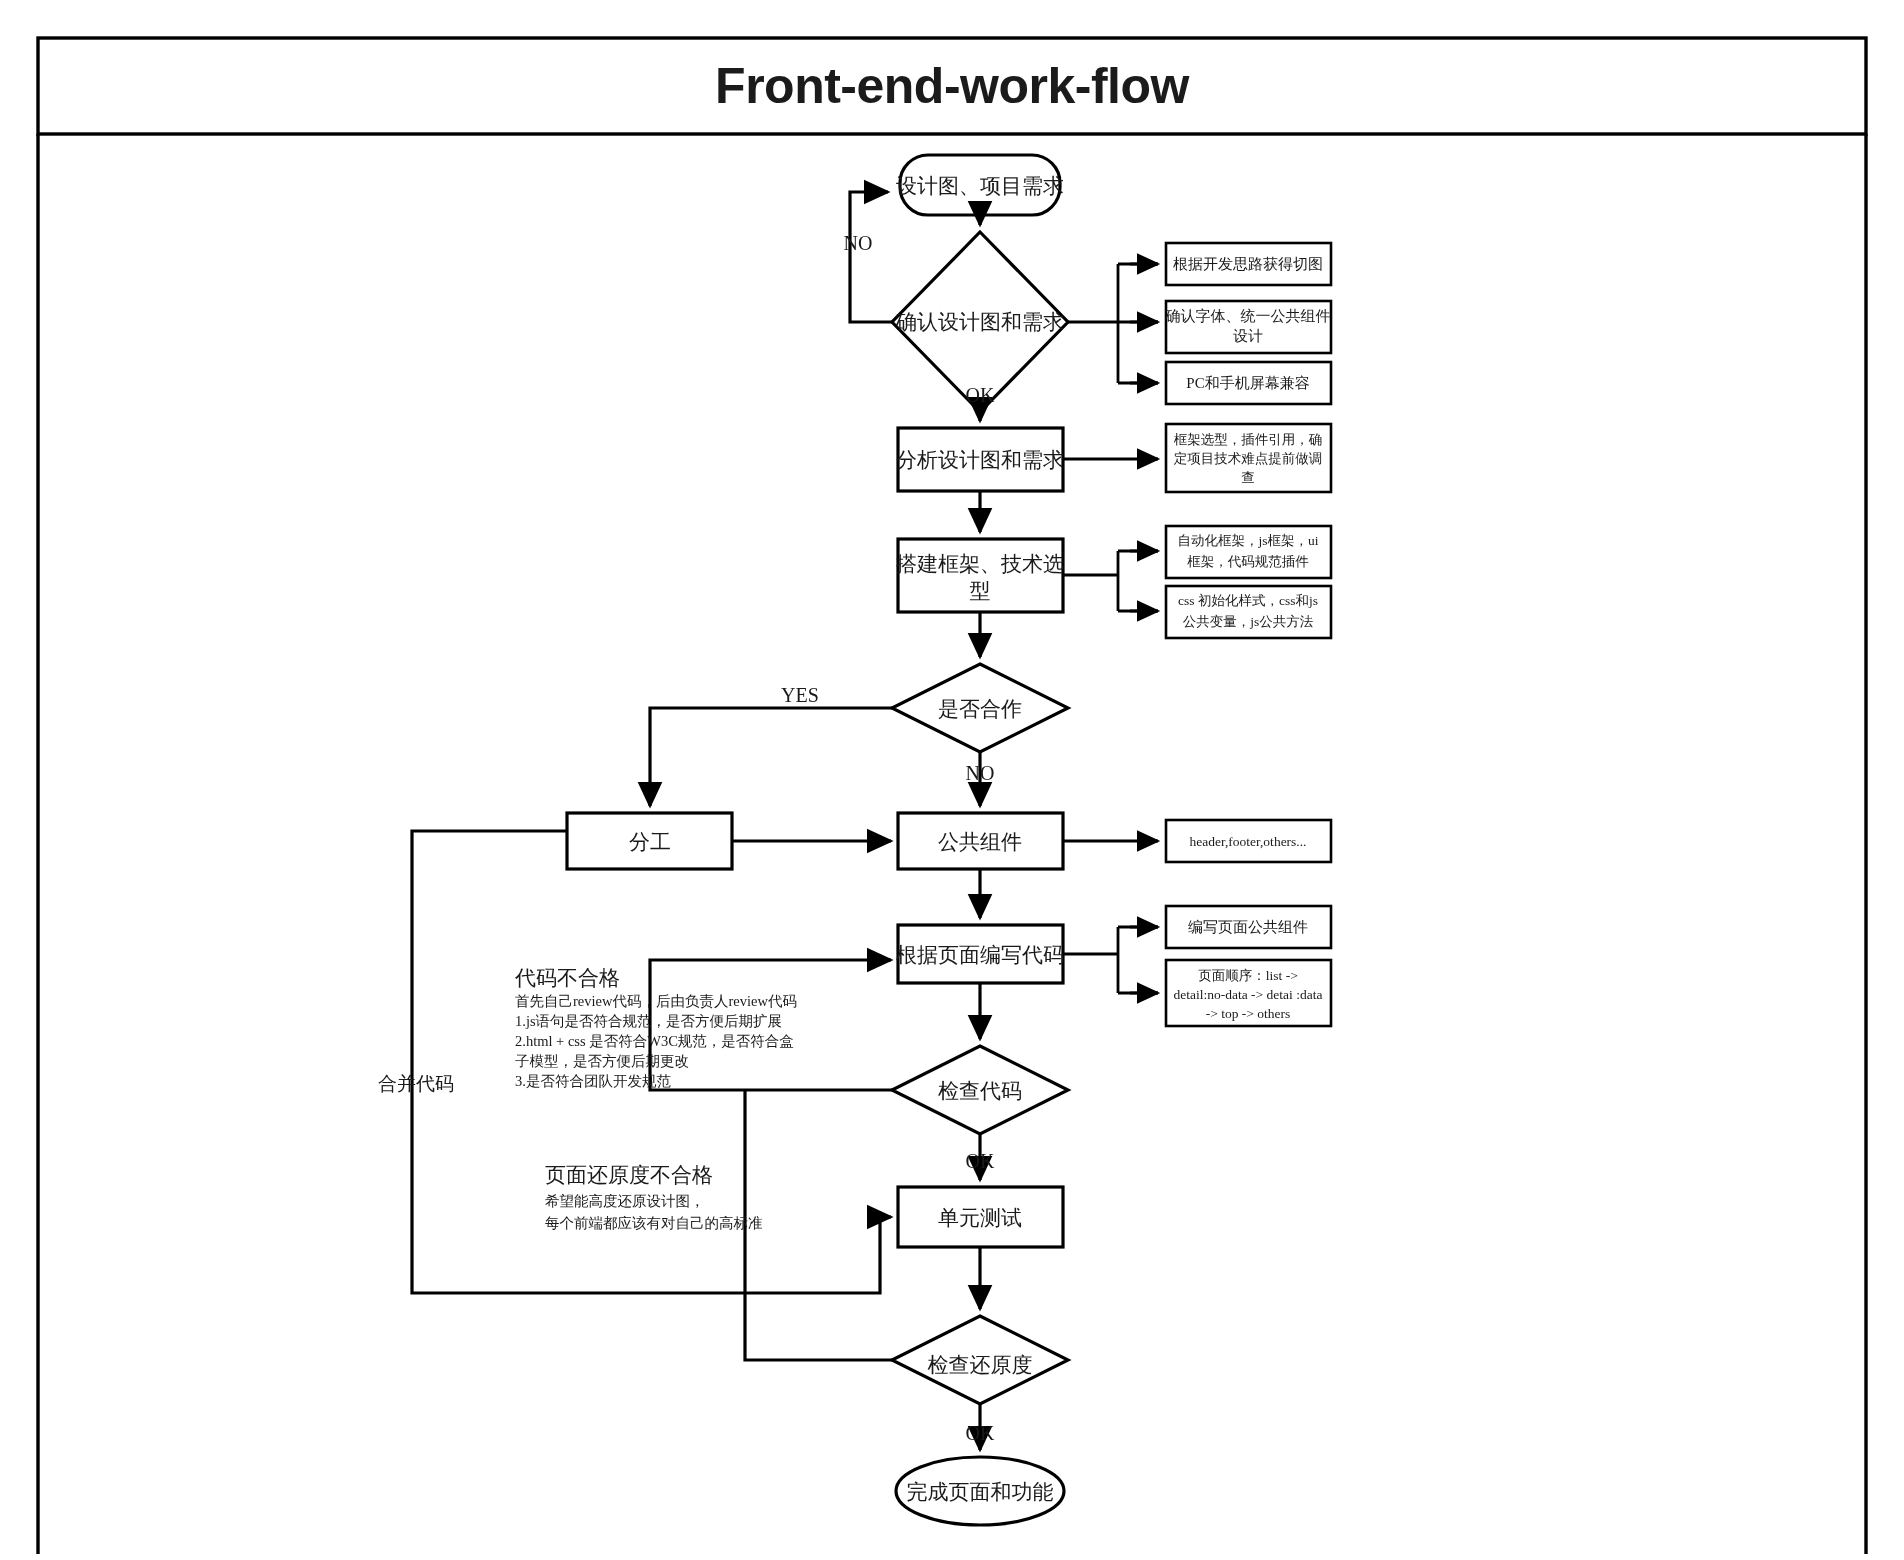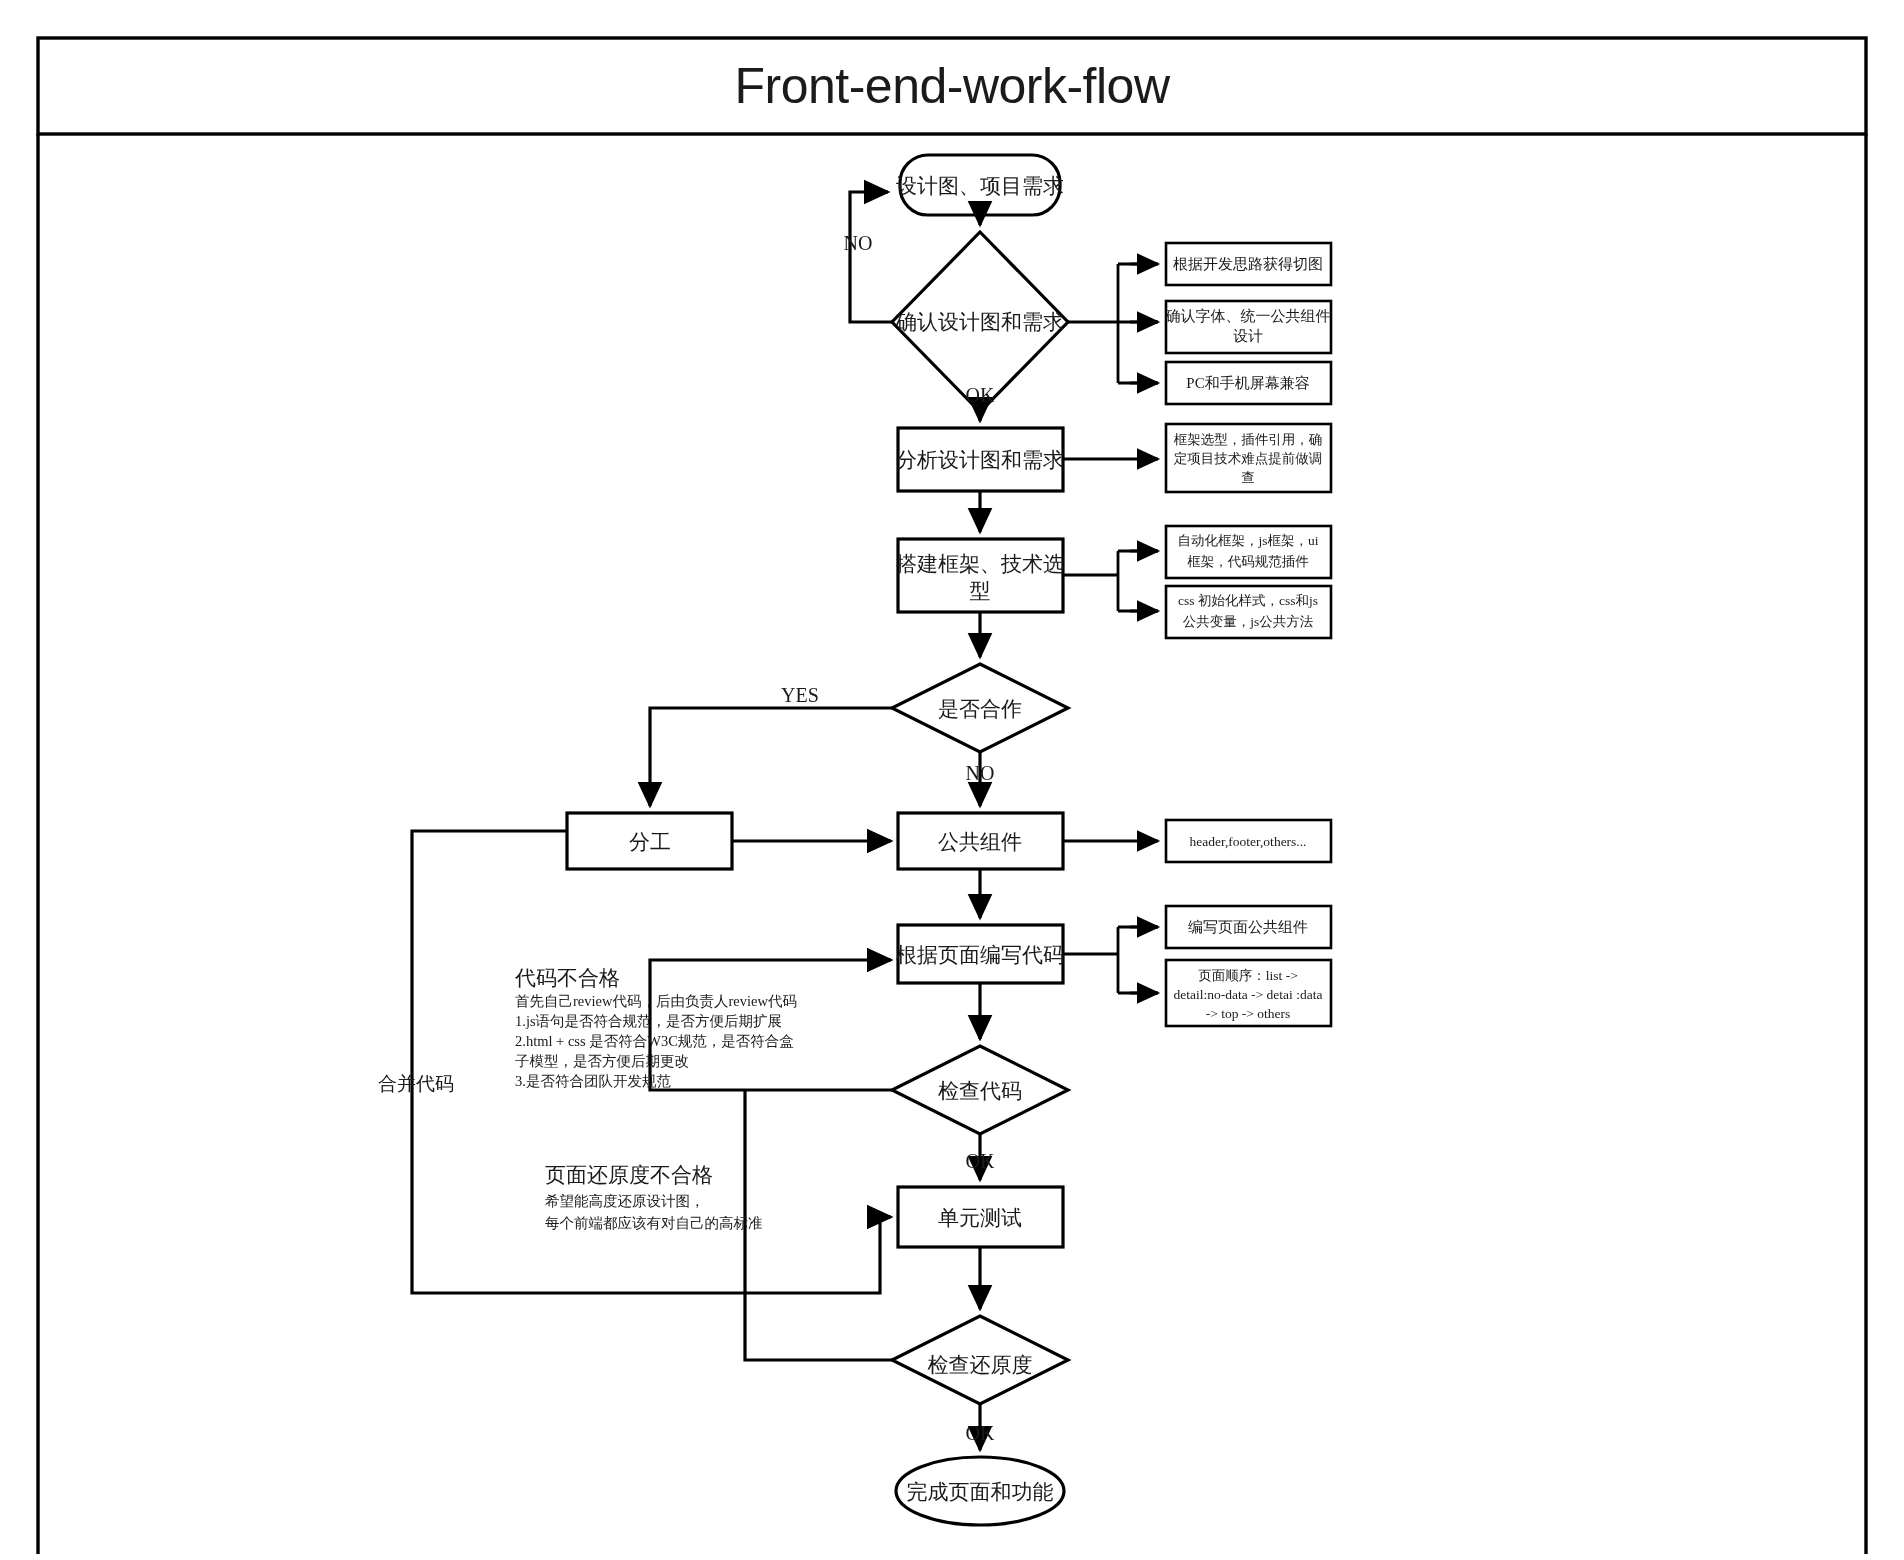--- a/index.html
+++ b/index.html
@@ -45,21 +45,21 @@
   .title-text {
     position: absolute;
     left: 38px;
     top: 38px;
     width: 1828px;
     height: 96px;
     display: flex;
     align-items: center;
     justify-content: center;
     font-family: "Liberation Sans", "DejaVu Sans", sans-serif;
-    font-weight: normal;
+    font-weight: bold;
     font-size: 50px;
     color: #1b1b1b;
     letter-spacing: -0.5px;
   }
 </style>
 </head>
 <body>
 
 <div id="canvas">
 

